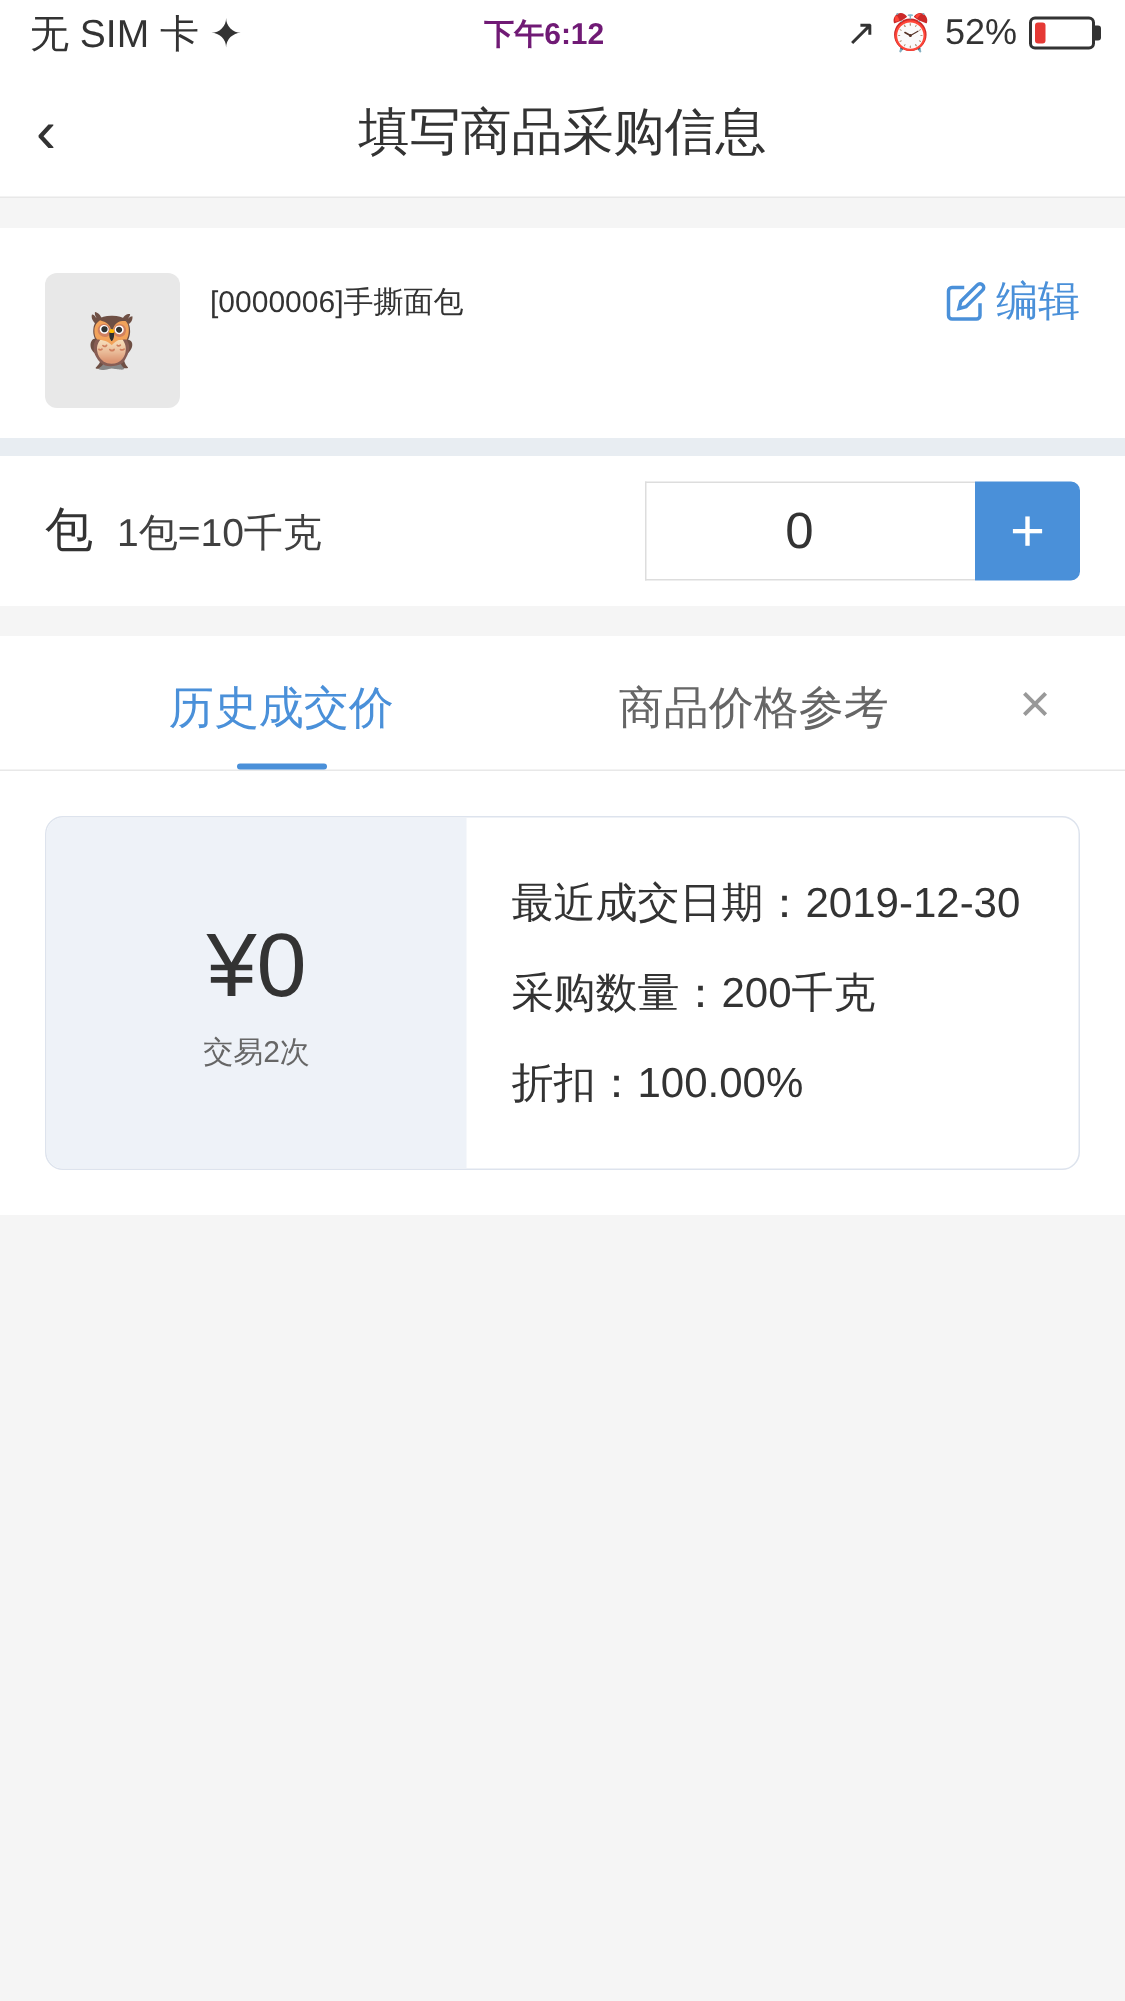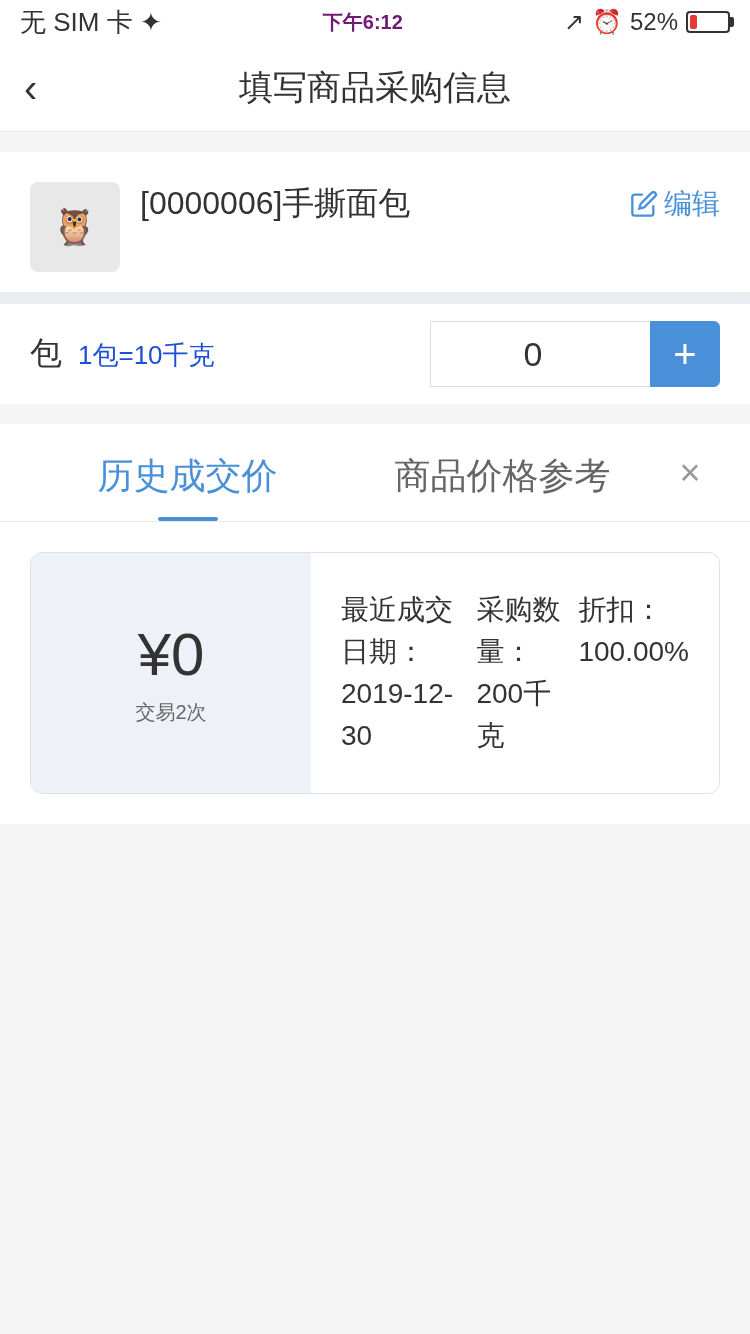--- a/index.html
+++ b/index.html
@@ -123,21 +123,21 @@
     }
     .product-info {
       flex: 1;
     }
     .product-name-row {
       display: flex;
       align-items: center;
       justify-content: space-between;
     }
     .product-name {
-      font-size: 32px;
+      font-size: 20px;
       color: #333;
       font-weight: 500;
     }
     .edit-link {
       display: flex;
       align-items: center;
       gap: 6px;
       color: #4a90d9;
       font-size: 28px;
       cursor: pointer;
@@ -217,21 +217,21 @@
       align-items: baseline;
       gap: 16px;
     }
     .qty-unit {
       font-size: 32px;
       color: #333;
       font-weight: 500;
     }
     .qty-note {
       font-size: 26px;
-      color: #1d4ed8;
+      color: #404040;
     }
     .qty-controls {
       display: flex;
       align-items: center;
       gap: 0;
     }
     .qty-input {
       width: 220px;
       height: 66px;
       border: 1px solid #ddd;
@@ -265,21 +265,21 @@
       display: flex;
       align-items: center;
       border-bottom: 1px solid #e8e8e8;
       padding: 0 30px;
       position: relative;
     }
     .tab-item {
       flex: 1;
       text-align: center;
       padding: 28px 0 20px;
-      font-size: 36px;
+      font-size: 30px;
       color: #666;
       cursor: pointer;
       position: relative;
     }
     .tab-item.active {
       color: #4a90d9;
     }
     .tab-item.active::after {
       content: '';
       position: absolute;
@@ -330,21 +330,21 @@
     }
     .card-transactions {
       font-size: 20px;
       color: #666;
       margin-top: 10px;
     }
     .card-right {
       flex: 1;
       padding: 36px 30px;
       display: flex;
-      flex-direction: row;
+      flex-direction: column;
       gap: 18px;
     }
     .card-detail-row {
       font-size: 28px;
       color: #333;
       line-height: 1.5;
     }
 
     
     .content-area {

